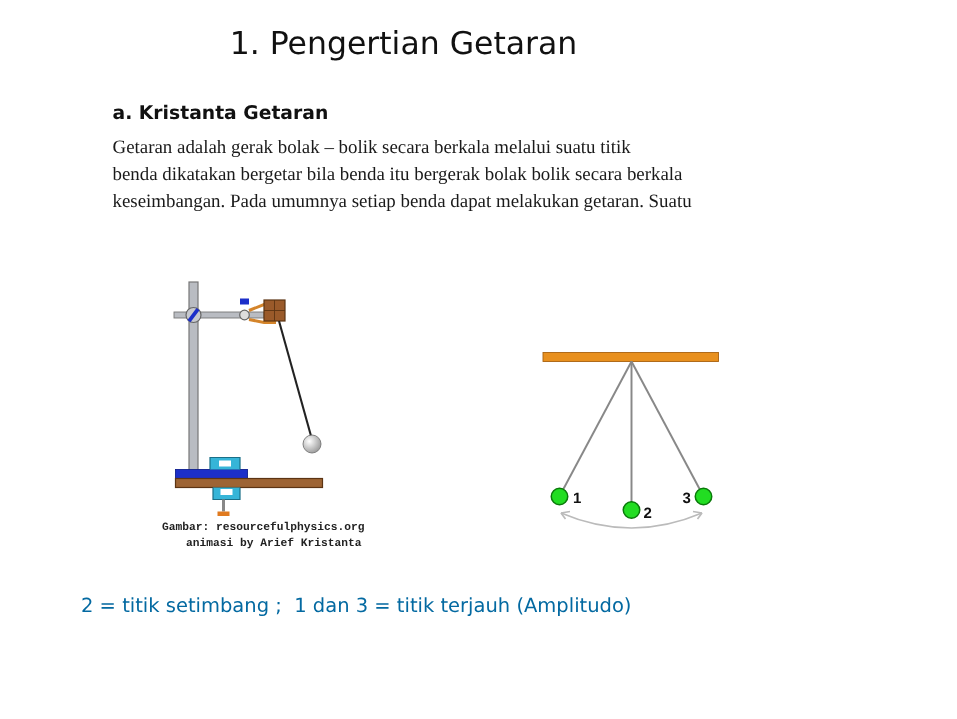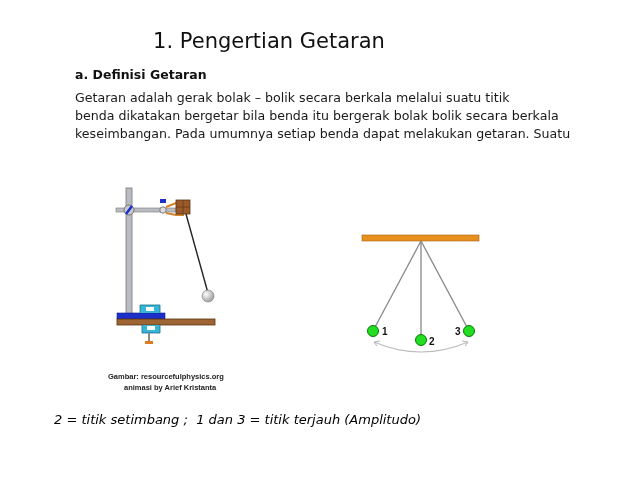--- a/index.html
+++ b/index.html
@@ -1,48 +1,48 @@
 <!DOCTYPE html>
 <html><head>
 <meta charset="utf-8">
 <style>
   html, body { margin: 0; padding: 0; }
   body {
     width: 638px; height: 479px; background: #ffffff; position: relative; overflow: hidden;
     font-family: "DejaVu Sans", "Liberation Sans", sans-serif; color: #1a1a1a;
   }
   .title {
-    position: absolute; left: 0; top: 29px; width: 538px; text-align: center;
+    position: absolute; left: 0; top: 17px; width: 538px; text-align: center;
     font-size: 21px; font-weight: normal; color: #111;
   }
   .subhead {
     position: absolute; left: 75px; top: 67px; font-size: 12.5px; font-weight: bold; color: #111;
   }
   .para {
     position: absolute; left: 75px; top: 89px; width: 520px;
-    font-size: 12.6px; line-height: 18px; color: #1a1a1a;
+    font-size: 12.6px; line-height: 18px; color: #1a1a1a; font-family: Liberation Serif, serif;
   }
   .para span { display: block; white-space: nowrap; }
   .credit {
-    position: absolute; left: 108px; font-family: Liberation Sans, sans-serif;
-    font-size: 7.5px; font-weight: bold; color: #222; margin-top: 24px;
+    position: absolute; left: 108px; font-family: Liberation Mono, monospace;
+    font-size: 7.5px; font-weight: bold; color: #222;
   }
   .caption {
-    position: absolute; left: 54px; top: 412px; font-size: 13px; font-style: italic; color: #000000;
+    position: absolute; left: 54px; top: 397px; font-size: 13px; color: #0369a1;
     white-space: pre;
   }
   svg { position: absolute; overflow: visible; }
   .lbl { font-family: "Liberation Sans", sans-serif; font-size: 10px; font-weight: bold; fill: #111; }
 </style>
 </head>
 <body>
 
 <div class="title">1. Pengertian Getaran</div>
 
-<div class="subhead">a. Definisi Getaran</div>
+<div class="subhead">a. Kristanta Getaran</div>
 
 <div class="para">
   <span>Getaran adalah gerak bolak – bolik secara berkala melalui suatu titik</span>
   <span>benda dikatakan bergetar bila benda itu bergerak bolak bolik secara berkala</span>
   <span>keseimbangan. Pada umumnya setiap benda dapat melakukan getaran. Suatu</span>
 </div>
 
 <svg style="left:0;top:0;" width="638" height="479">
 
   <rect x="126" y="188" width="6" height="132" fill="#b9bcc2" stroke="#777" stroke-width="0.8"></rect>

